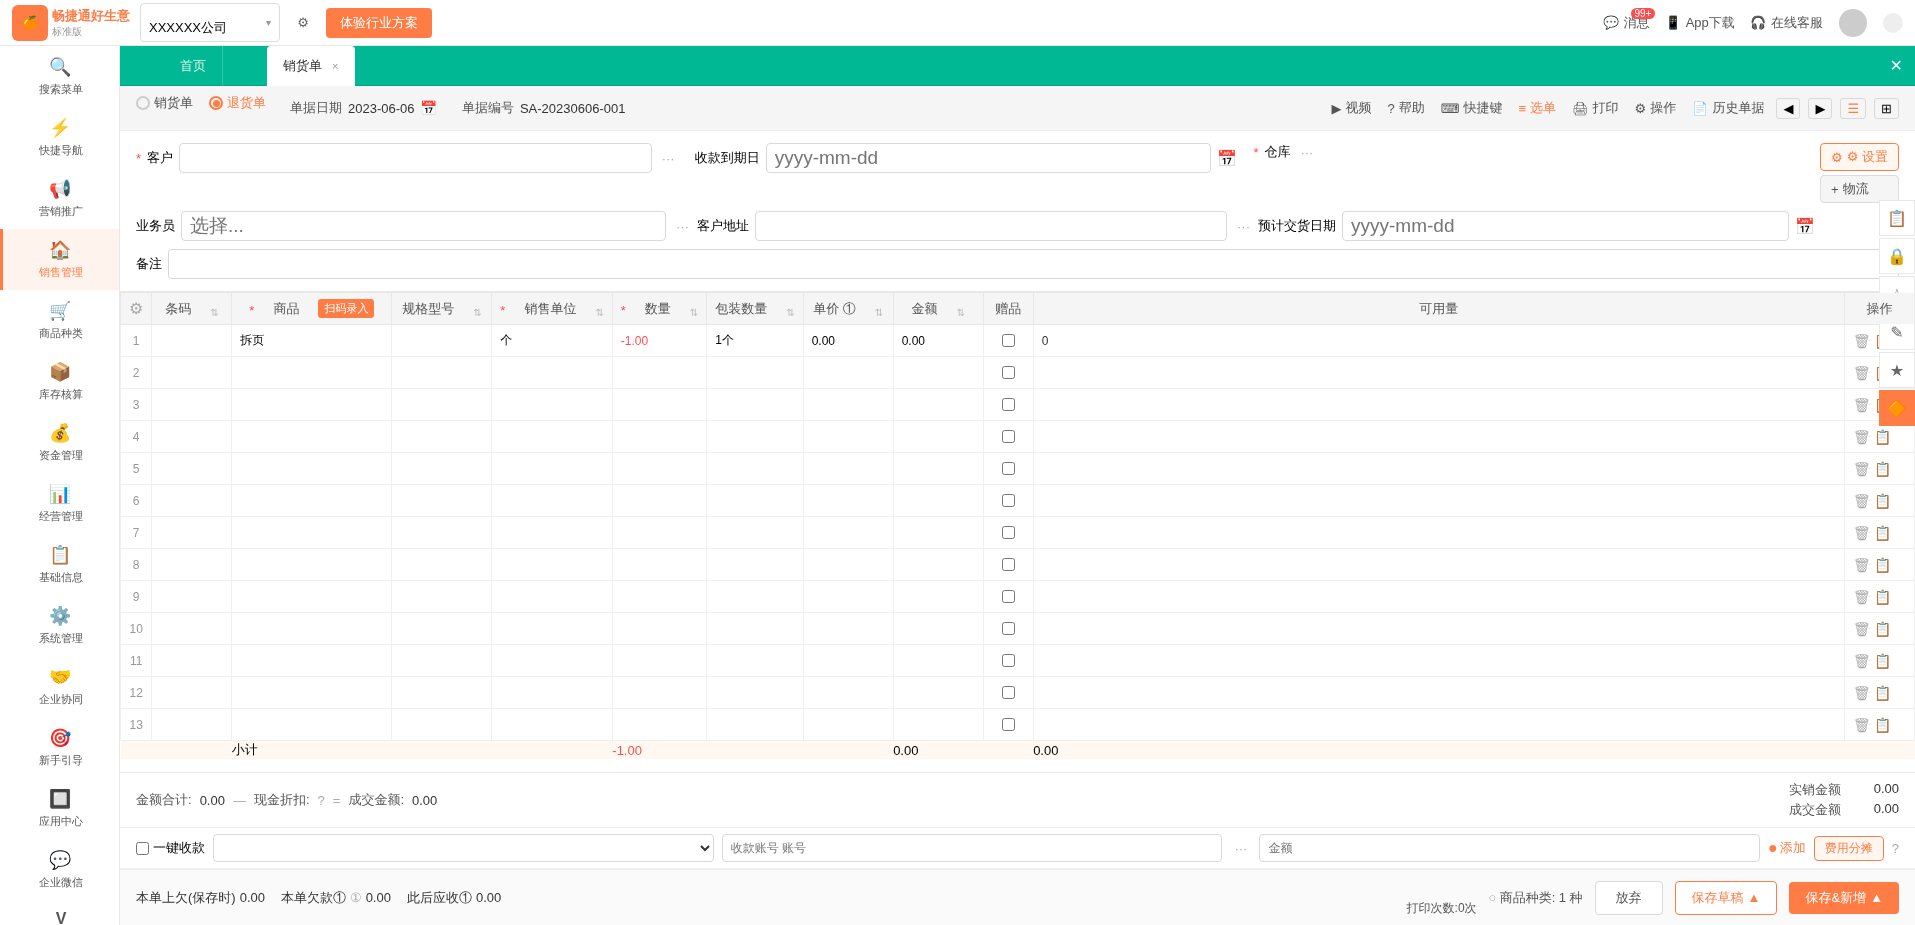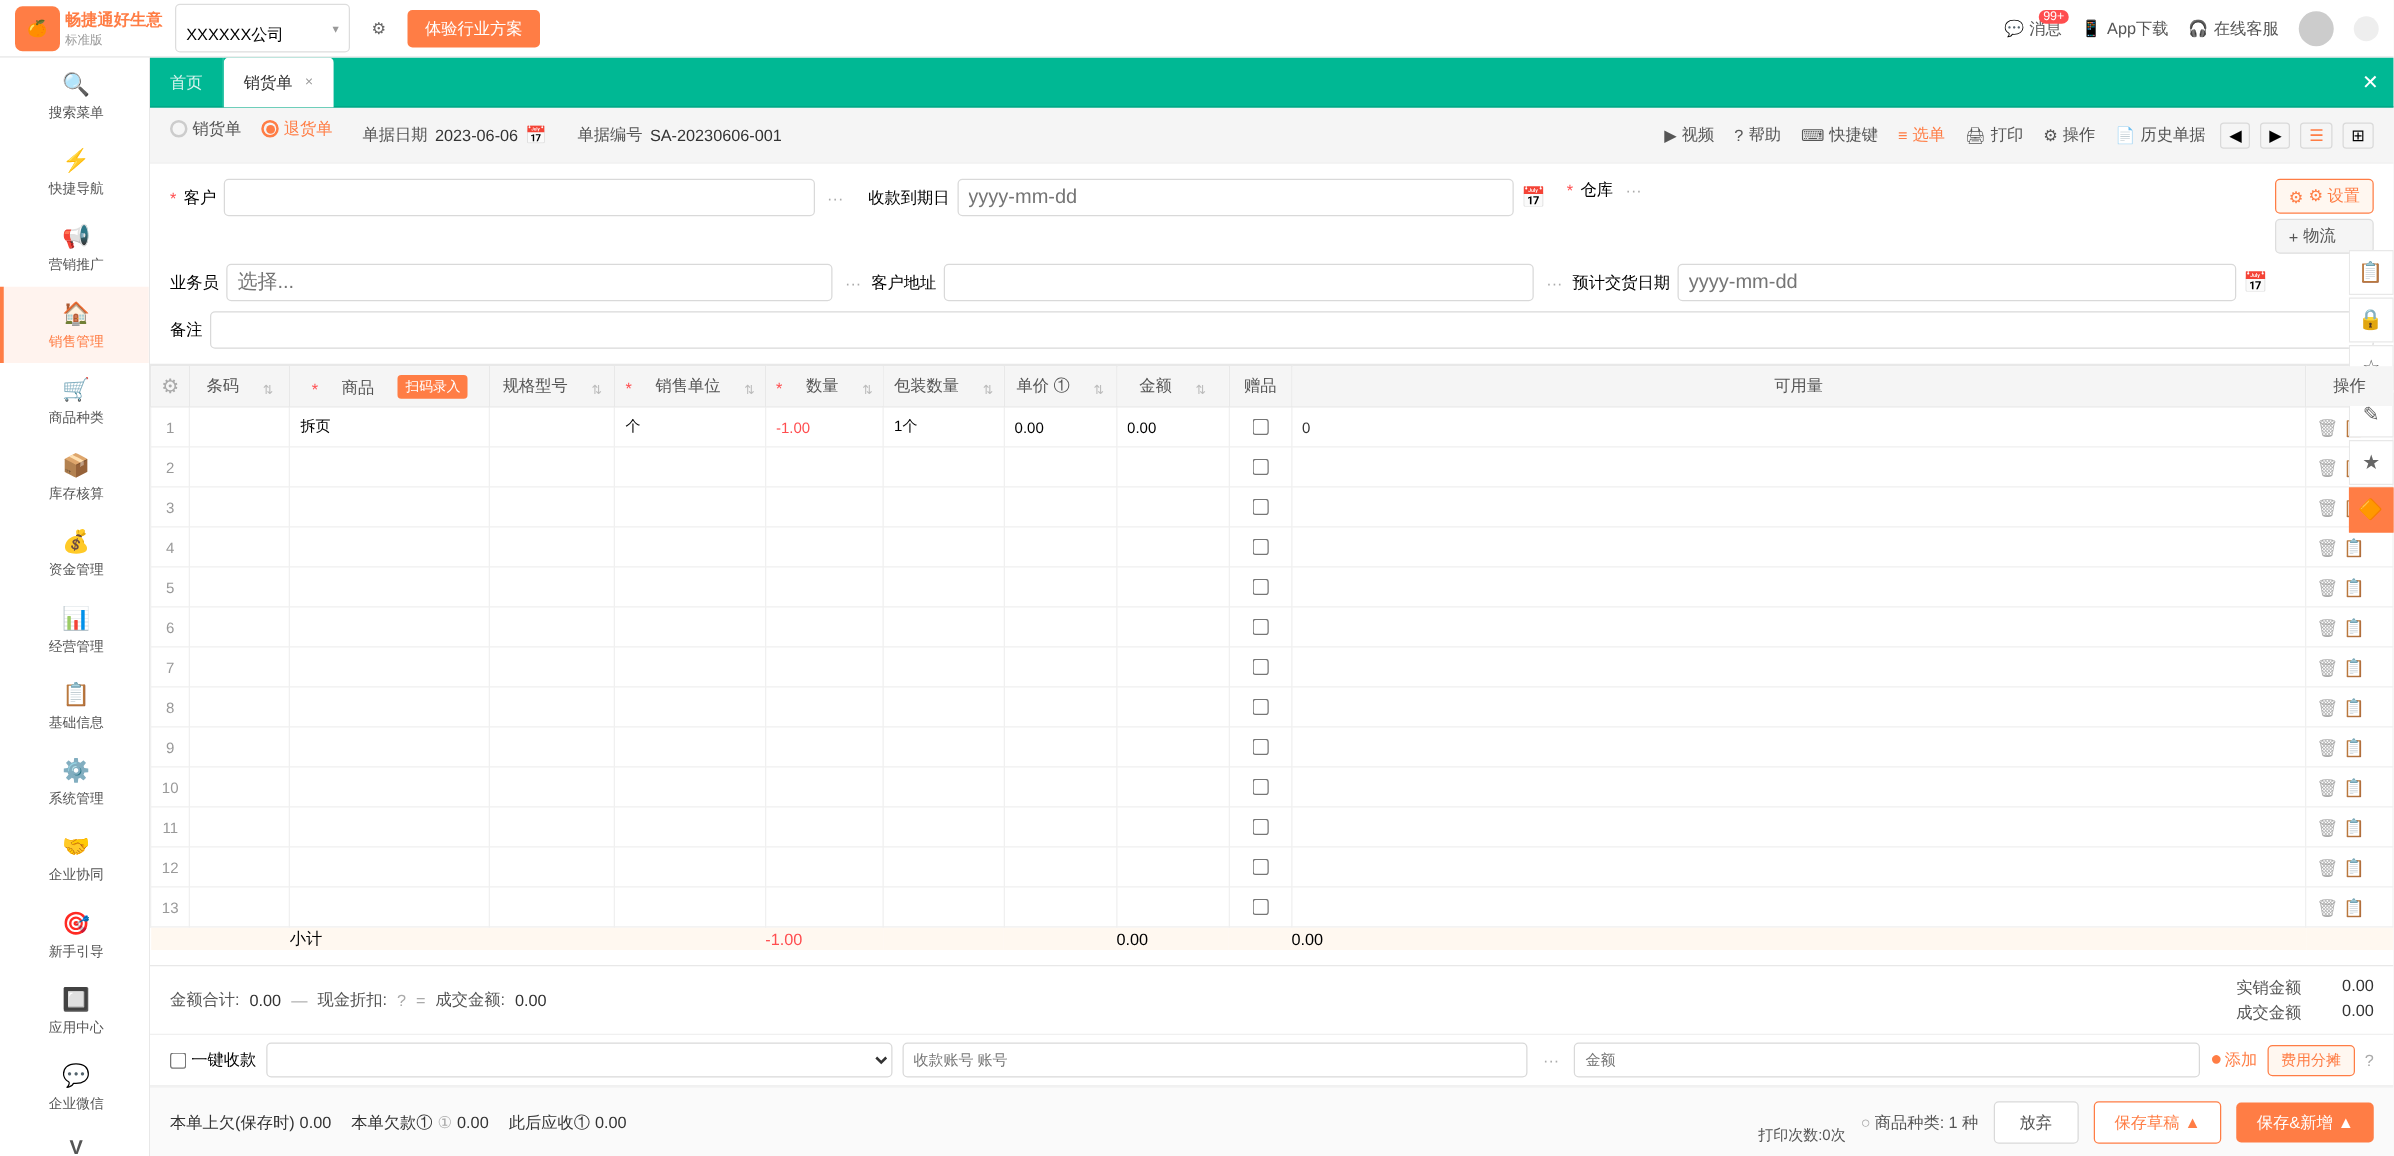--- a/index.html
+++ b/index.html
@@ -54,20 +54,21 @@
 
     
     .tab-bar {
       display: flex; align-items: center; background: #00b894; height: 40px; padding: 0 0 0 0;
       border-bottom: 1px solid #00a382;
     }
     .tab-item {
       padding: 0 16px; height: 40px; display: flex; align-items: center; gap: 6px;
       cursor: pointer; font-size: 13px; color: rgba(255,255,255,0.85);
       border-right: 1px solid rgba(255,255,255,0.2);
+      margin-left: 44px;
     }
     .tab-item.active { background: #fff; color: #333; border-radius: 4px 4px 0 0; }
     .tab-close { font-size: 11px; color: #999; cursor: pointer; margin-left: 4px; }
     .tab-bar-close { margin-left: auto; padding: 0 12px; color: white; font-size: 16px; cursor: pointer; }
 
     
     .form-area { background: #fff; padding: 12px 16px; border-bottom: 1px solid #e8e8e8; }
 
     
     .sub-tabs { display: flex; align-items: center; gap: 16px; margin-bottom: 10px; }
@@ -75,21 +76,21 @@
     .radio-dot { width: 14px; height: 14px; border: 2px solid #ccc; border-radius: 50%; display: inline-flex; align-items: center; justify-content: center; }
     .radio-dot.checked { border-color: #ff7d45; }
     .radio-dot.checked::after { content: ''; width: 7px; height: 7px; background: #ff7d45; border-radius: 50%; }
     .sub-tab-label { font-size: 13px; }
     .bill-label { color: #555; }
     .bill-value { color: #333; font-weight: 500; }
     .bill-icon { color: #00b894; cursor: pointer; font-size: 14px; }
     .toolbar-btn { display: flex; align-items: center; gap: 4px; cursor: pointer; color: #555; font-size: 12px; padding: 2px 4px; }
     .form-input {
       flex: 1; border: 1px solid #d9d9d9; border-radius: 4px; padding: 4px 8px;
-      height: 30px; font-size: 16px; color: #333; outline: none; background: #fff;
+      height: 30px; font-size: 19px; color: #333; outline: none; background: #fff;
       min-width: 0;
     }
     .form-input.placeholder { color: #bbb; }
     .ellipsis-btn { color: #aaa; cursor: pointer; padding: 0 4px; }
     .date-icon { color: #00b894; cursor: pointer; font-size: 16px; }
     .setting-btn {
       background: #f5f5f5; border: 1px solid #ddd; border-radius: 4px;
       padding: 4px 10px; cursor: pointer; font-size: 12px; color: #555; display: flex; align-items: center; gap: 4px;
     }
     .setting-btn.orange { background: #fff7f0; border-color: #ff7d45; color: #ff7d45; }

